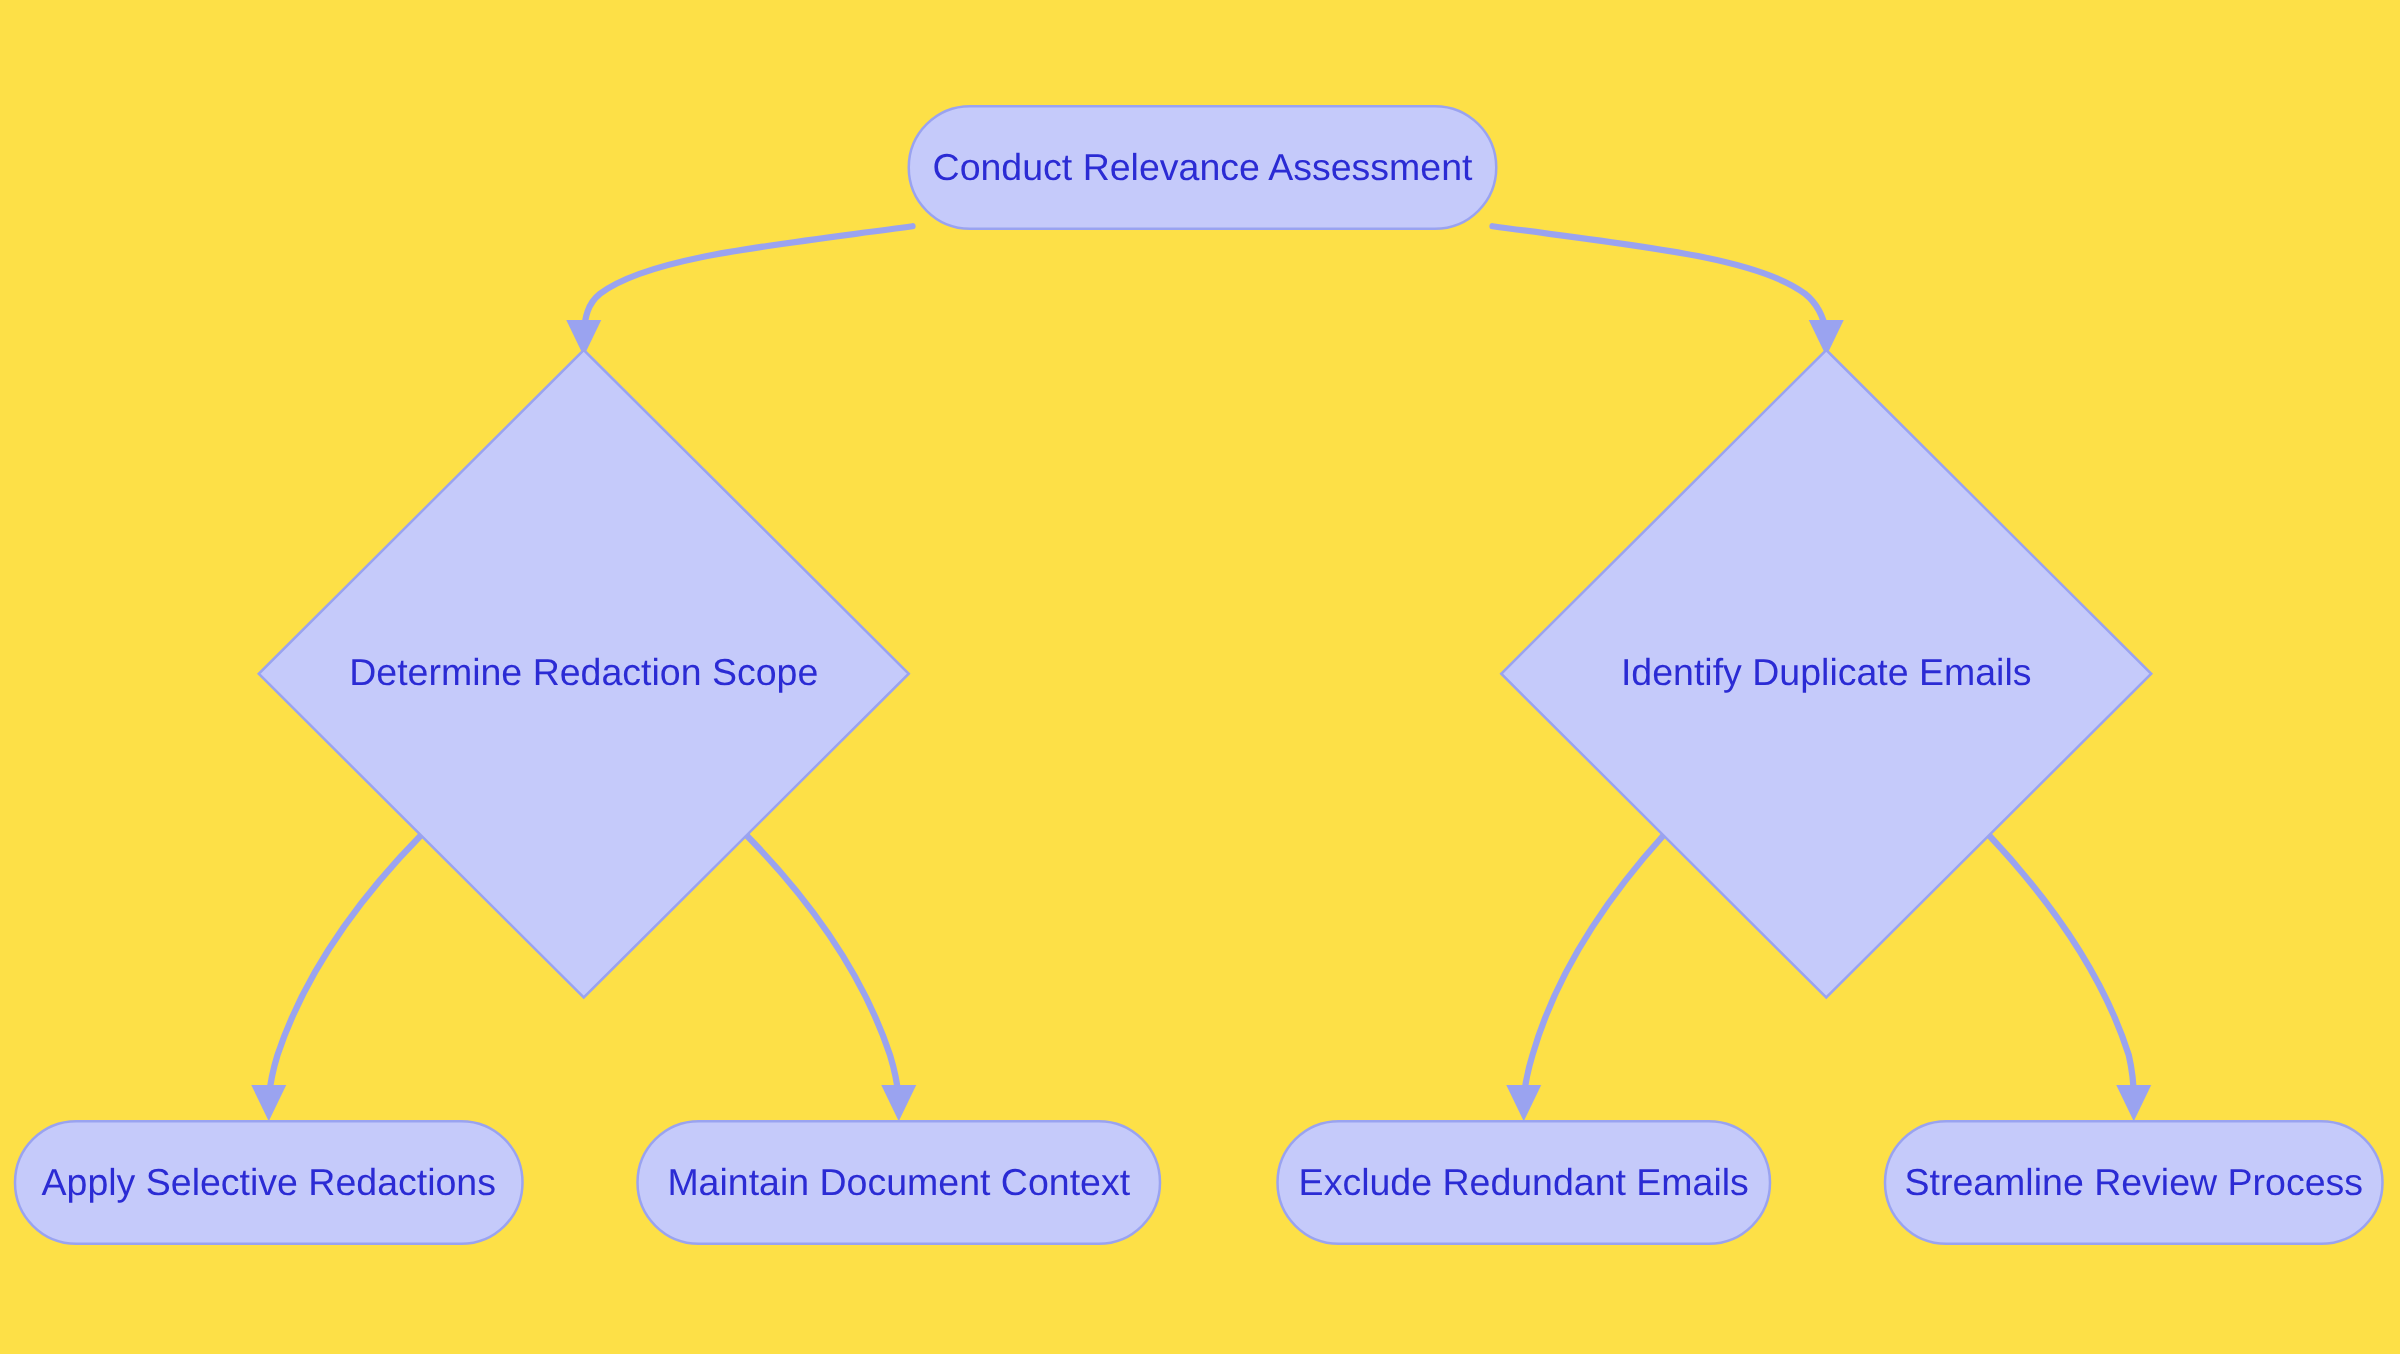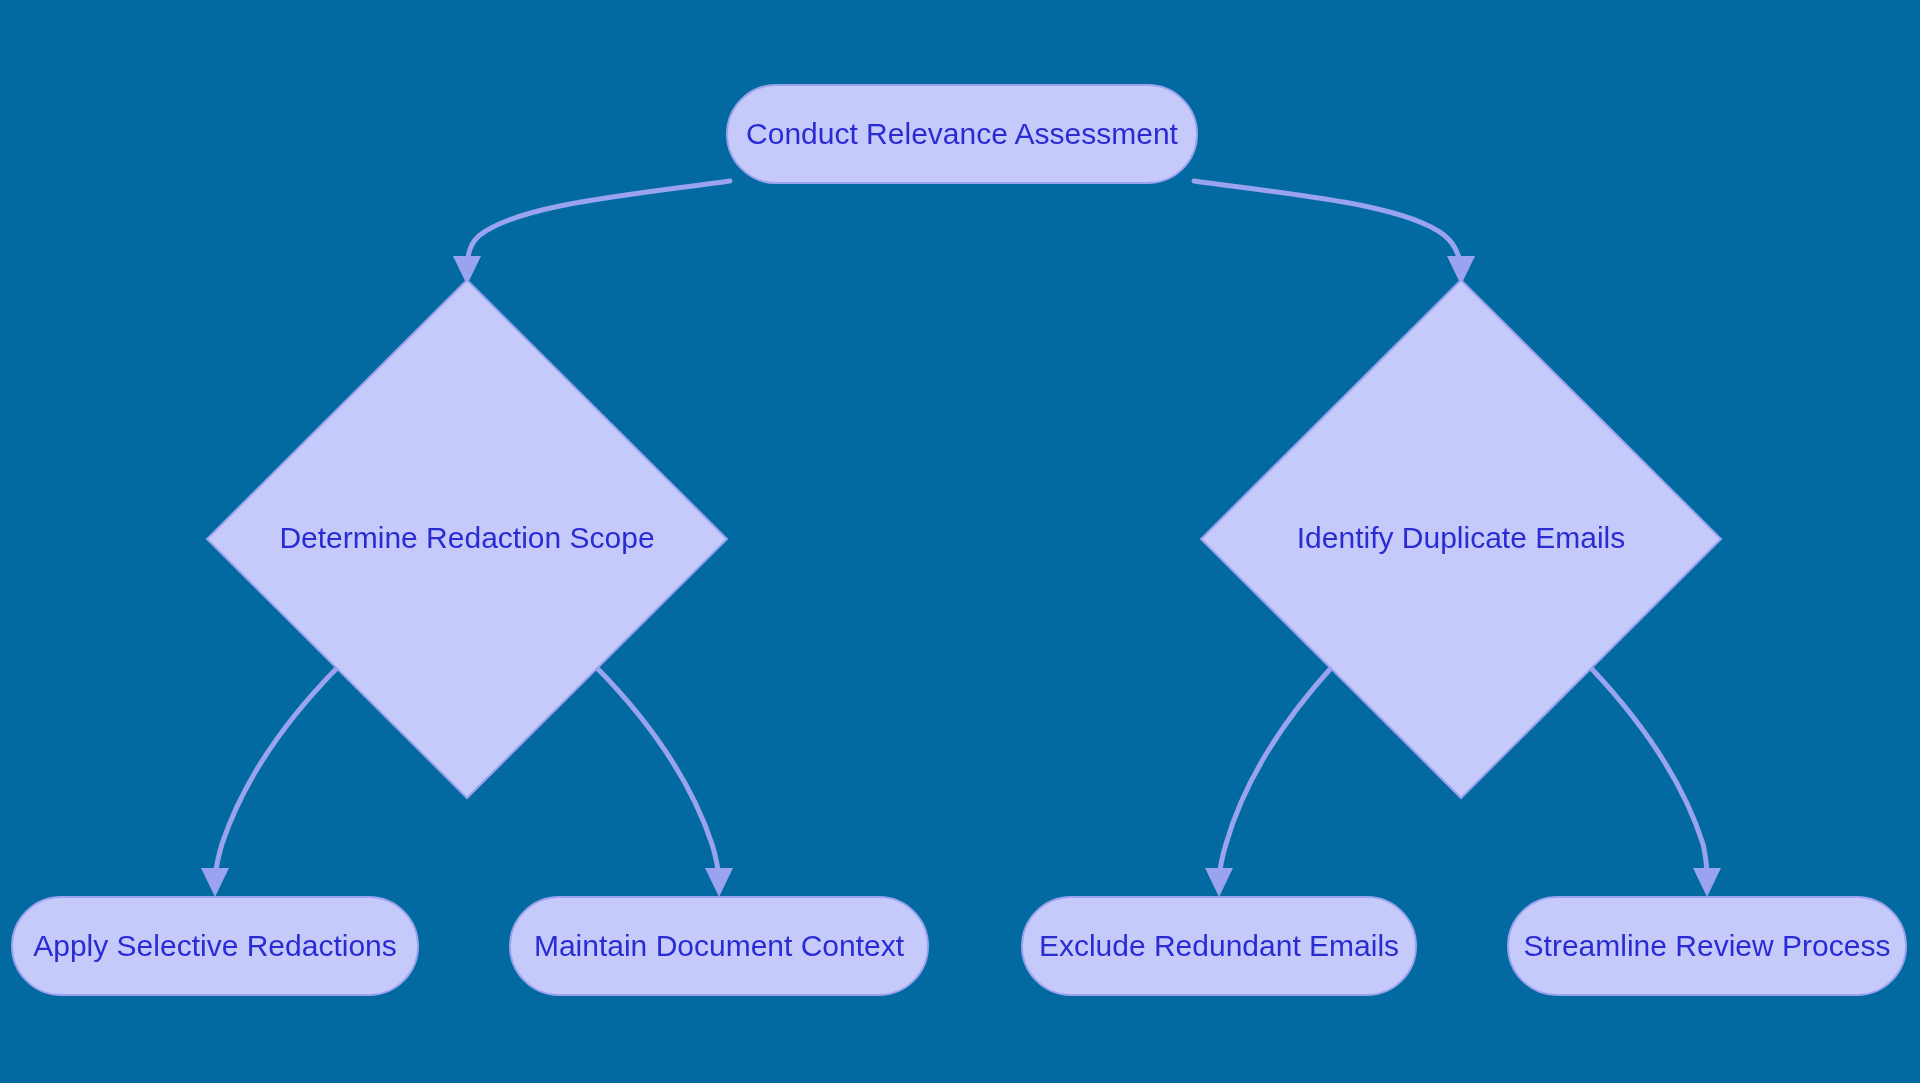--- a/index.html
+++ b/index.html
@@ -11,21 +11,21 @@
   body {
     width: 1920px;
     height: 1083px;
     overflow: hidden;
     font-family: "Liberation Sans", "DejaVu Sans", sans-serif;
   }
   #diagram-root {
     position: relative;
     width: 1920px;
     height: 1083px;
-    background: #0369a1;
+    background: #fde047;
   }
   svg#flow-canvas {
     position: absolute;
     top: 0;
     left: 0;
     width: 1920px;
     height: 1083px;
     display: block;
   }
   .node-shape {

